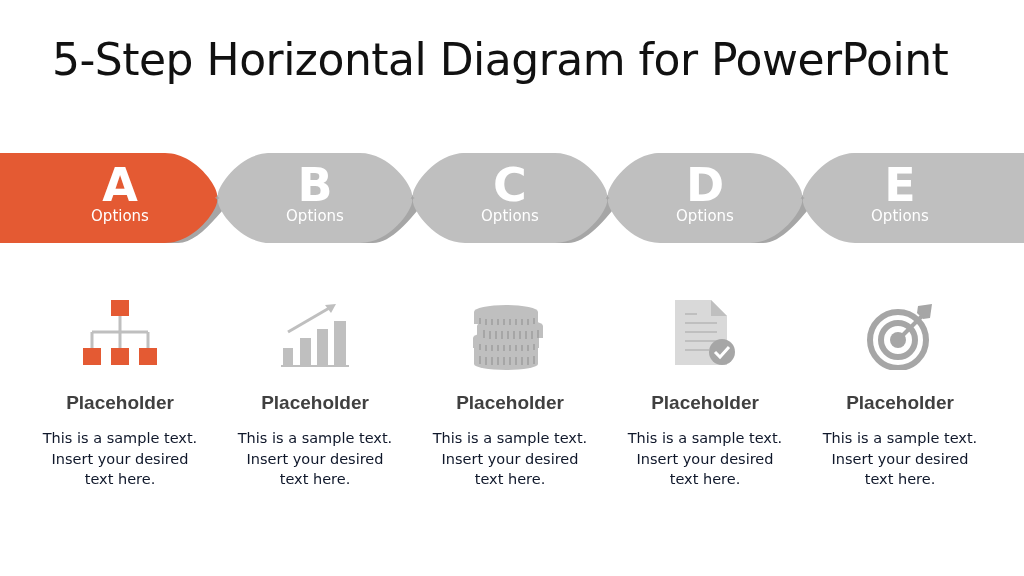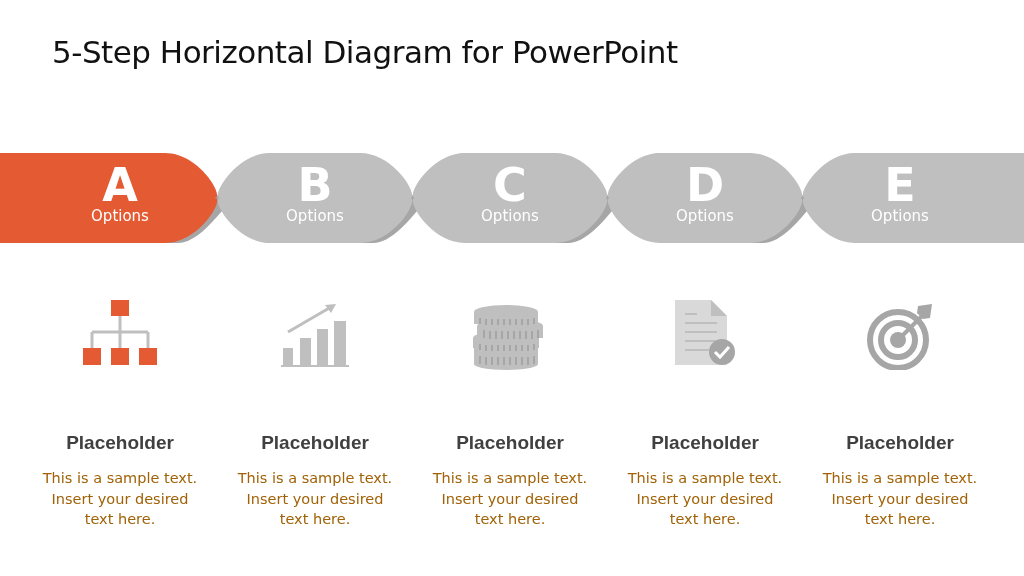--- a/index.html
+++ b/index.html
@@ -1,26 +1,26 @@
 <!DOCTYPE html>
 <html><head>
 <meta charset="utf-8">
 <style>
   html, body { margin:0; padding:0; }
   body { width:1024px; height:576px; background:#ffffff; position:relative; overflow:hidden;
          font-family:"Liberation Sans", sans-serif; }
-  .title { position:absolute; left:52px; top:34px; font-size:31px; color:#111; font-family:"DejaVu Sans", sans-serif; font-weight:normal; letter-spacing:-0.5px; margin:0; }
+  .title { position:absolute; left:52px; top:34px; font-size:44px; color:#111; font-family:"DejaVu Sans", sans-serif; font-weight:normal; letter-spacing:-0.5px; margin:0; }
   svg.band { position:absolute; left:0; top:150px; }
   .step-label { position:absolute; top:160px; width:120px; text-align:center; color:#fff; }
   .step-letter { font-family:"DejaVu Sans", sans-serif; font-weight:bold; font-size:46px; line-height:50px; display:block; }
   .step-sub { font-family:"DejaVu Sans", sans-serif; font-size:15px; line-height:18px; display:block; margin-top:-3px;text-align:center; }
   .icon { position:absolute; top:298px; width:80px; height:72px; }
   .col { position:absolute; top:392px; width:180px; text-align:center; }
-  .col-head { font-family:"Liberation Sans", sans-serif; font-weight:bold; font-size:19px; color:#404040; display:block;margin-top:40px; }
-  .col-body { font-family:"DejaVu Sans", sans-serif; font-size:14.5px; color:#a16207; line-height:20.5px; display:block; margin-top:14px; }
+  .col-head { font-family:"Liberation Sans", sans-serif; font-weight:bold; font-size:19px; color:#404040; display:block; }
+  .col-body { font-family:"DejaVu Sans", sans-serif; font-size:14.5px; color:#0f172a; line-height:20.5px; display:block; margin-top:14px; }
 </style>
 </head>
 <body>
 
 <h1 class="title">5-Step Horizontal Diagram for PowerPoint</h1>
 
 <svg class="band" width="1024" height="100" viewBox="0 150 1024 100">
 
   <path d="M160,243 C195,243 235,153 272,153 L290,153 C250,153 215,243 178,243 Z" fill="#A6A6A6"></path>
   <path d="M355,243 C390,243 430,153 467,153 L485,153 C445,153 410,243 373,243 Z" fill="#A6A6A6"></path>

